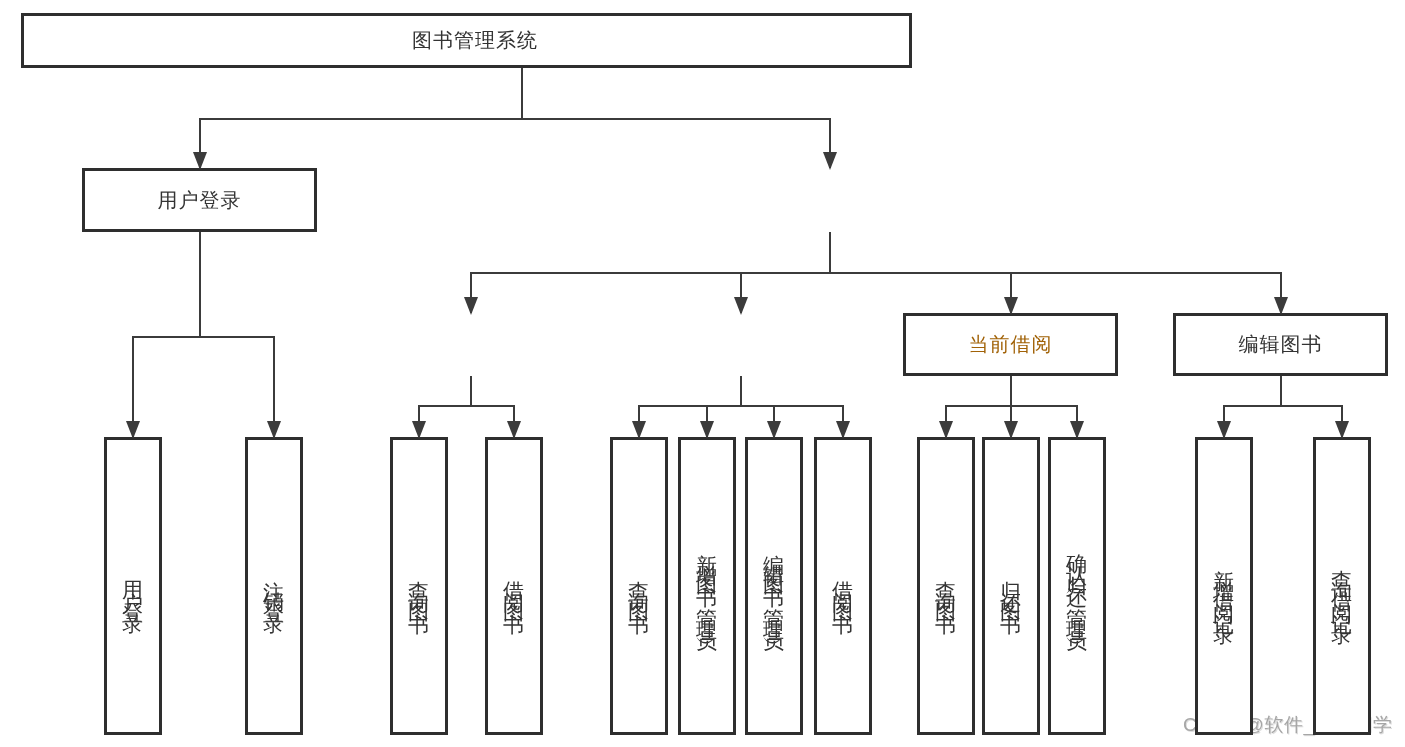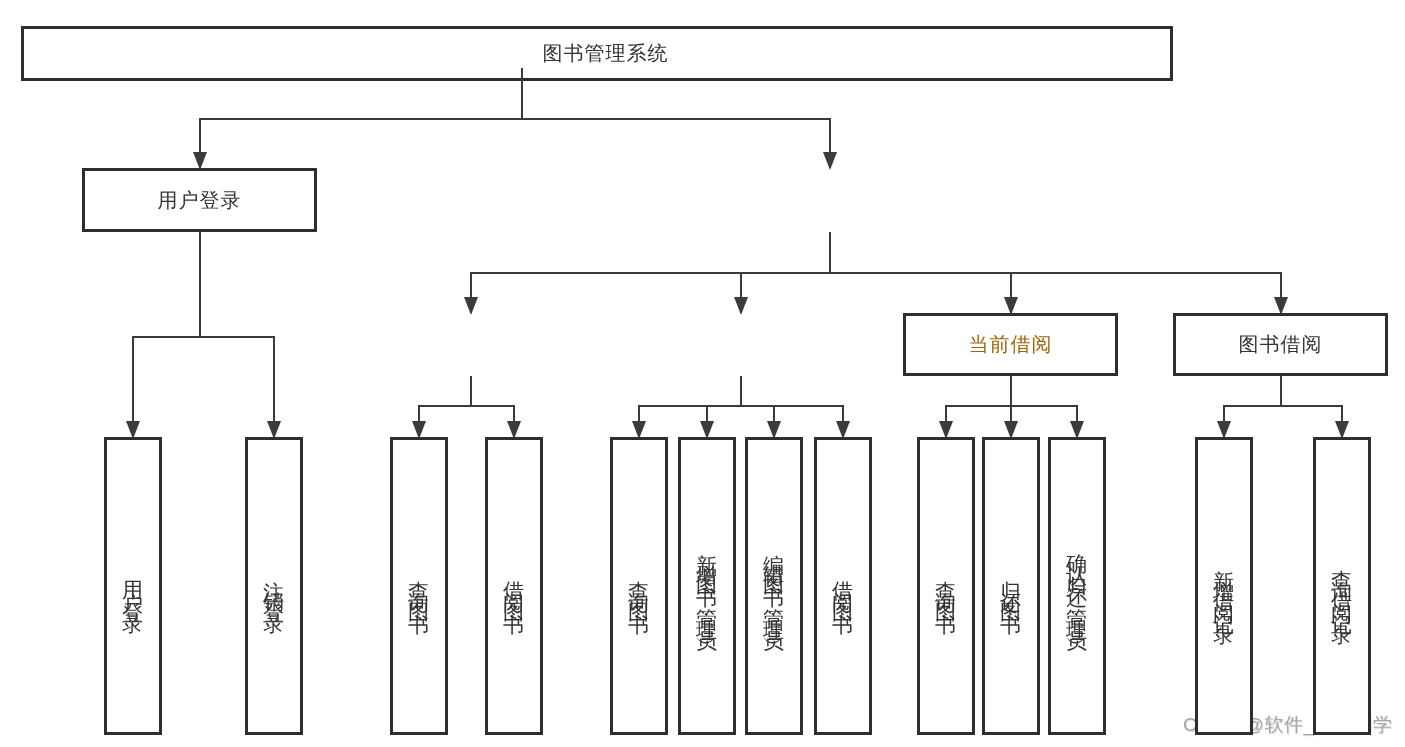--- a/index.html
+++ b/index.html
@@ -57,31 +57,31 @@
     text-shadow: 1px 1px 0 #dedede;
     white-space: nowrap;
     letter-spacing: 0.5px;
   }
 </style>
 </head>
 <body>
 
 <div id="stage">
   <div class="watermark" style="color: rgb(166, 166, 166);">CSDN @软件_小贺同学</div>
-<div class="node" style="left: 21px; top: 26px; width: 1152px; height: 55px; border-color: rgb(46, 46, 46); padding-left: 17px;">
+<div class="node" style="left: 21px; top: 13px; width: 891px; height: 55px; border-color: rgb(46, 46, 46); padding-left: 17px;">
       <span class="lbl" style="color: rgb(51, 51, 51);">图书管理系统</span>
     </div>
     <div class="node" style="left: 82px; top: 168px; width: 235px; height: 64px; border-color: rgb(46, 46, 46);">
       <span class="lbl" style="color: rgb(51, 51, 51);">用户登录</span>
     </div>
     <div class="node" style="left: 903px; top: 313px; width: 215px; height: 63px; border-color: rgb(46, 46, 46);">
       <span class="lbl" style="color: #a16207;">当前借阅</span>
     </div>
     <div class="node" style="left: 1173px; top: 313px; width: 215px; height: 63px; border-color: rgb(46, 46, 46);">
-      <span class="lbl" style="color: rgb(51, 51, 51);">图书借阅</span>
+      <span class="lbl" style="color: rgb(51, 51, 51);">编辑图书</span>
     </div>
     <div class="node v" style="left: 104px; top: 437px; width: 58px; height: 298px; border-color: rgb(46, 46, 46);">
       <span class="lbl" style="color: rgb(51, 51, 51);">用户登录</span>
     </div>
     <div class="node v" style="left: 245px; top: 437px; width: 58px; height: 298px; border-color: rgb(46, 46, 46);">
       <span class="lbl" style="color: rgb(51, 51, 51);">注销登录</span>
     </div>
     <div class="node v" style="left: 390px; top: 437px; width: 58px; height: 298px; border-color: rgb(46, 46, 46);">
       <span class="lbl" style="color: rgb(51, 51, 51);">查询图书</span>
     </div>

